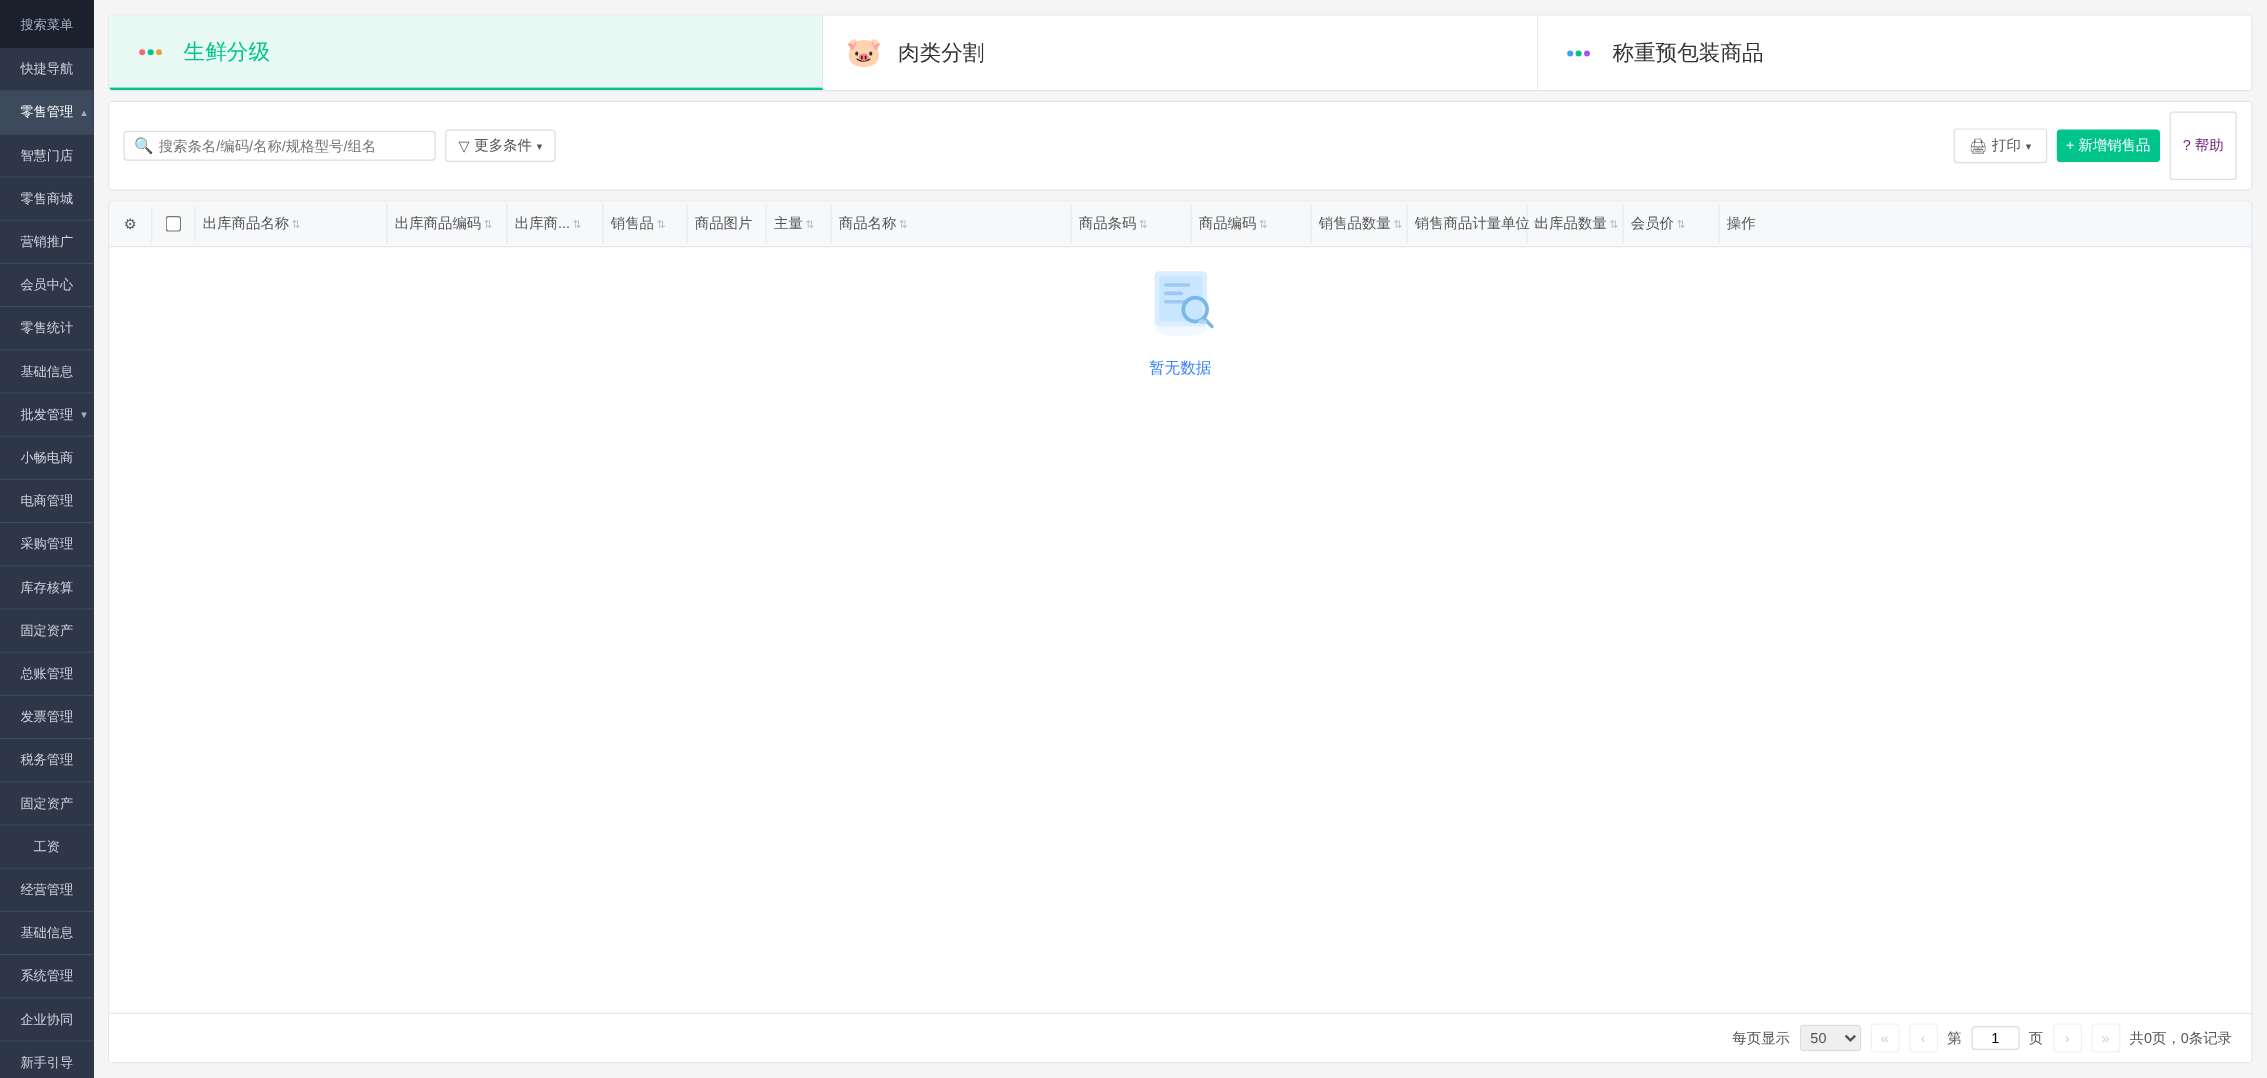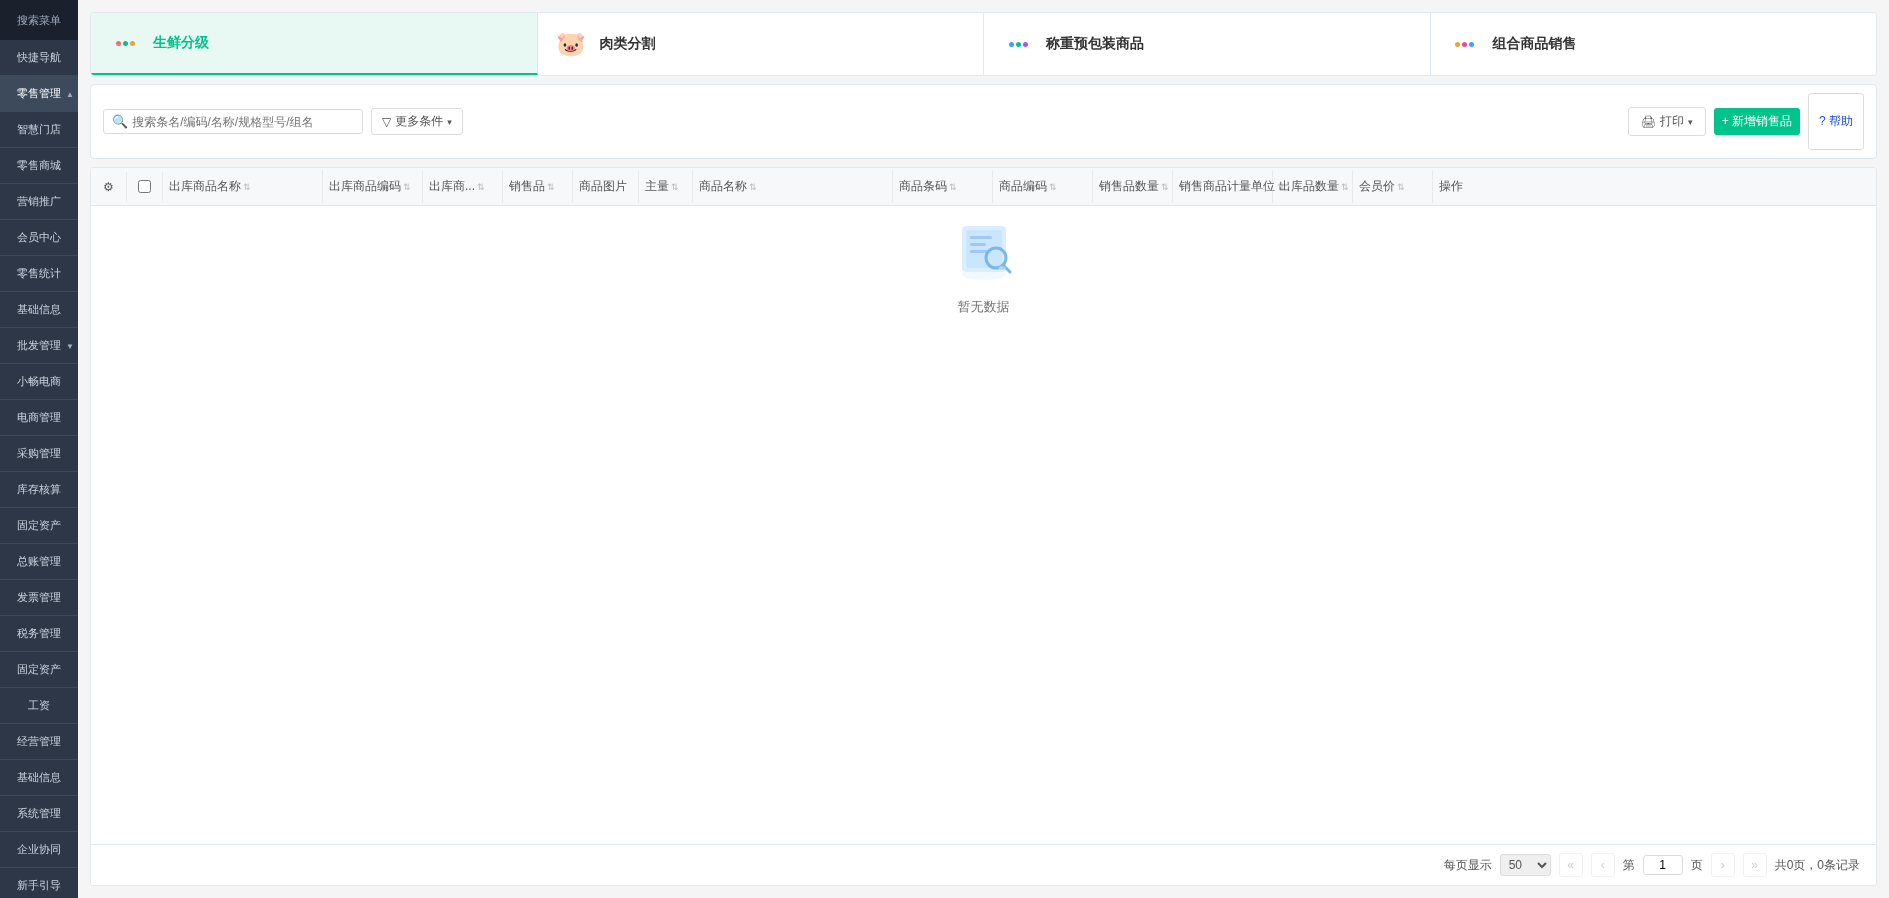--- a/index.html
+++ b/index.html
@@ -149,23 +149,23 @@
     .tab-card.active {
       background: #e8f9f4;
       border-bottom: 2px solid #00c48c;
     }
     .tab-card-icon {
       width: 36px; height: 36px;
       display: flex; align-items: center; justify-content: center;
       font-size: 22px;
     }
     .tab-card-label {
-      font-size: 14px;
+      font-size: 18px;
       color: #333;
-      font-weight: 700;
+      font-weight: 400;
     }
     .tab-card.active .tab-card-label { color: #00c48c; }
 
     
     #toolbar {
       display: flex;
       align-items: center;
       gap: 8px;
       flex-shrink: 0;
       background: #fff;
@@ -222,21 +222,21 @@
       padding: 5px 8px;
       font-size: 12px;
       cursor: pointer;
       display: flex; align-items: center; gap: 4px;
     }
     .btn-help {
       border: 1px solid #ddd;
       border-radius: 3px;
       padding: 19px 10px;
       font-size: 12px;
-      color: #1d4ed8;
+      color: #701a75;
       cursor: pointer;
       background: #fff;
     }
 
     
     #table-container {
       flex: 1;
       background: #fff;
       border: 1px solid #e2e8f0;
       border-radius: 4px;
@@ -289,21 +289,21 @@
       flex-direction: column;
       align-items: center;
       justify-content: center;
       gap: 12px;
     }
     .empty-icon {
       width: 80px; height: 80px;
       position: relative;
     }
     .empty-icon svg { width: 80px; height: 80px; }
-    .empty-text { color: #737373; font-size: 13px; }
+    .empty-text { color: #3b82f6; font-size: 13px; }
 
     
     #pagination {
       background: #fff;
       border-top: 1px solid #e2e8f0;
       padding: 8px 16px;
       display: flex;
       align-items: center;
       justify-content: flex-end;
       gap: 8px;
@@ -473,30 +473,20 @@
         <div class="tab-card-icon">
           <span class="dots-icon">
             <span class="dot dot-blue"></span>
             <span class="dot dot-green"></span>
             <span class="dot dot-purple"></span>
           </span>
         </div>
         <span class="tab-card-label">称重预包装商品</span>
       </div>
 
-      <div class="tab-card">
-        <div class="tab-card-icon">
-          <span class="dots-icon">
-            <span class="dot dot-orange"></span>
-            <span class="dot dot-pink"></span>
-            <span class="dot dot-blue"></span>
-          </span>
-        </div>
-        <span class="tab-card-label">组合商品销售</span>
-      </div>
 
     </div>
 
     <div id="toolbar">
       <div class="search-box">
         <span style="color:#aaa; font-size:13px;">🔍</span>
         <input type="text" placeholder="搜索条名/编码/名称/规格型号/组名" style="">
       </div>
       <div class="filter-btn">
         <span>▽</span>

